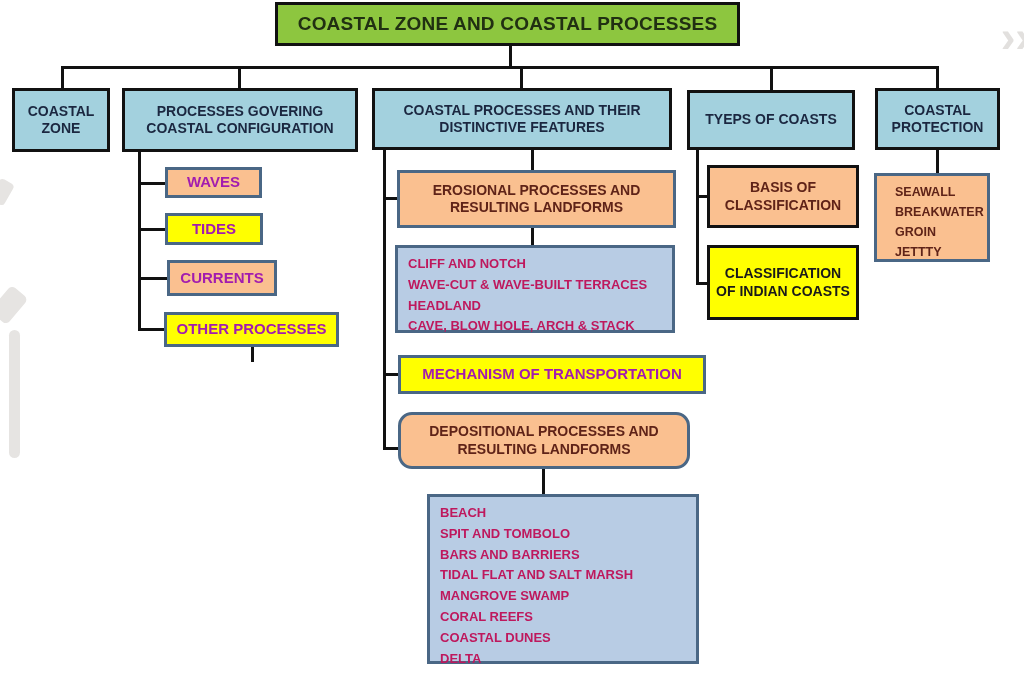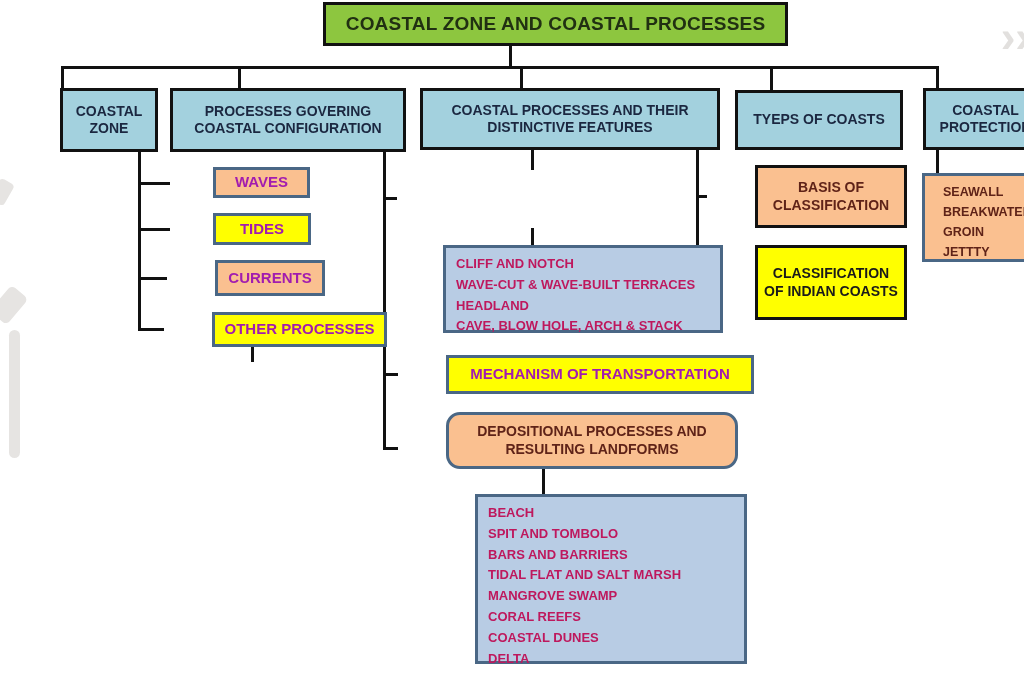--- a/index.html
+++ b/index.html
@@ -6,21 +6,20 @@
   #canvas{
     position:relative;width:1024px;height:678px;background:#ffffff;
     font-family:"Liberation Sans",sans-serif;overflow:hidden;
     margin:0 auto;
   }
   .box{
     position:absolute;box-sizing:border-box;
     display:flex;align-items:center;justify-content:center;
     text-align:center;font-weight:bold;line-height:1.25;
     padding:2px 6px;
-    margin-left:48px;
   }
   .black-border{border:3px solid #111111;}
   .slate-border{border:3px solid var(--slate-border);}
   .fill-green{background:var(--green);}
   .fill-blue{background:var(--header-blue);}
   .fill-orange{background:var(--orange);}
   .fill-yellow{background:var(--yellow);}
   .fill-periwinkle{background:var(--periwinkle);}
   .title-text{font-size:19px;color:#213012;letter-spacing:.2px;}
   .header-text{font-size:14px;color:#1b2740;}
@@ -87,36 +86,37 @@
 
   <div class="box black-border fill-blue header-text" style="left:687px;top:90px;width:168px;height:60px;">TYEPS OF COASTS</div>
 
   <div class="box black-border fill-blue header-text" style="left:875px;top:88px;width:125px;height:62px;">COASTAL PROTECTION</div>
 
   <div class="box slate-border fill-orange child-text" style="left:165px;top:167px;width:97px;height:31px;">WAVES</div>
   <div class="box slate-border fill-yellow child-text" style="left:165px;top:213px;width:98px;height:32px;">TIDES</div>
   <div class="box slate-border fill-orange child-text" style="left:167px;top:260px;width:110px;height:36px;">CURRENTS</div>
   <div class="box slate-border fill-yellow child-text" style="left:164px;top:312px;width:175px;height:35px;">OTHER PROCESSES</div>
 
+  <div class="box slate-border fill-orange maroon-text" style="left:397px;top:170px;width:279px;height:58px;">EROSIONAL PROCESSES AND RESULTING LANDFORMS</div>
   <div class="box slate-border fill-periwinkle listbox" style="left:395px;top:245px;width:280px;height:88px;">CLIFF AND NOTCH
 WAVE-CUT &amp; WAVE-BUILT TERRACES
 HEADLAND
 CAVE, BLOW HOLE, ARCH &amp; STACK</div>
   <div class="box slate-border fill-yellow child-text" style="left:398px;top:355px;width:308px;height:39px;">MECHANISM OF TRANSPORTATION</div>
   <div class="box slate-border fill-orange maroon-text" style="left:398px;top:412px;width:292px;height:57px;border-radius:14px;">DEPOSITIONAL PROCESSES AND RESULTING LANDFORMS</div>
   <div class="box slate-border fill-periwinkle listbox" style="left:427px;top:494px;width:272px;height:170px;">BEACH
 SPIT AND TOMBOLO
 BARS AND BARRIERS
 TIDAL FLAT AND SALT MARSH
 MANGROVE SWAMP
 CORAL REEFS
 COASTAL DUNES
 DELTA</div>
 
   <div class="box black-border fill-yellow header-text" style="left:707px;top:245px;width:152px;height:75px;color:#1a1a1a;">CLASSIFICATION OF INDIAN COASTS</div>
   <div class="box black-border fill-orange maroon-text" style="left:707px;top:165px;width:152px;height:63px;">BASIS OF CLASSIFICATION</div>
 
-  <div class="box slate-border fill-orange listbox maroon" style="left:874px;top:173px;width:126px;height:89px;padding-left:18px;">SEAWALL
+  <div class="box slate-border fill-orange listbox maroon" style="left:874px;top:173px;width:116px;height:89px;padding-left:18px;">SEAWALL
 BREAKWATER
 GROIN
 JETTTY</div>
 
 </div>
 
 </body></html>

